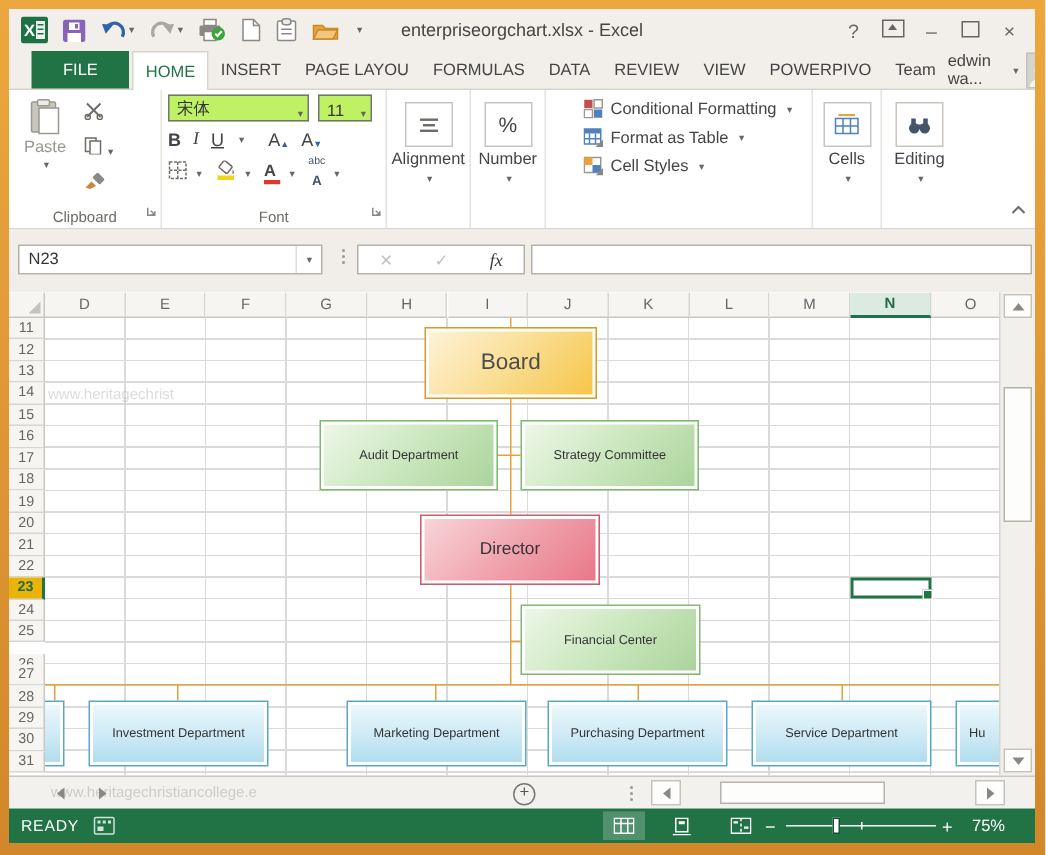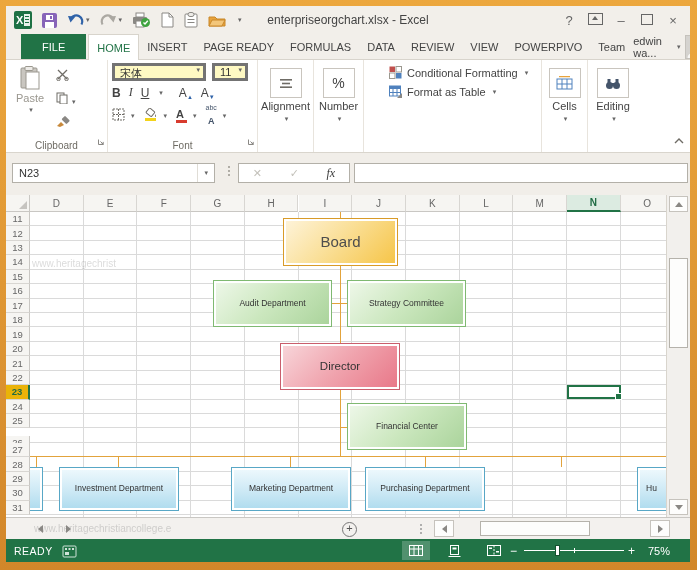--- a/index.html
+++ b/index.html
@@ -34,21 +34,21 @@
   .launcher{position:absolute;right:2px;bottom:2px;}
   .bigbtn{display:flex;flex-direction:column;align-items:center;justify-content:flex-start;gap:3px;padding-top:5px;}
   .bigbtn .blabel{font-size:11px;color:#444;line-height:11px;}
   .boxicon{width:30px;height:28px;border:1px solid #C9C5BE;background:#fff;display:flex;align-items:center;justify-content:center;font-size:14px;color:#444;}
   .g-clip{display:flex;gap:6px;}
   .pastebtn{display:flex;flex-direction:column;align-items:center;width:40px;gap:2px;padding-top:3px;}
   .pastebtn .blabel{font-size:11px;color:#9A978F;}
   .clipcol{display:flex;flex-direction:column;gap:5px;padding-top:4px;}
   .fontgrp{display:flex;flex-direction:column;gap:4px;}
   .frow{display:flex;align-items:center;gap:6px;}
-  .selbox{height:18px;border:3px solid #737373;background:#fef9c3;display:flex;align-items:flex-start;font-size:11px;color:#333;padding:0 3px 0 5px;box-sizing:border-box;}
+  .selbox{height:18px;border:1px solid #737373;background:#bef264;display:flex;align-items:flex-end;font-size:11px;color:#333;padding:0 3px 0 5px;box-sizing:border-box;}
   .selbox .dd{margin-left:auto;}
   .fbtn{font-size:12px;color:#444;display:flex;align-items:flex-end;}
   .b{font-weight:bold;}
   .i{font-style:italic;font-family:"Liberation Serif",serif;}
   .u{text-decoration:underline;}
   .styrow{display:flex;align-items:center;gap:5px;font-size:11px;color:#444;height:19px;margin-left:17px;}
   .chev{margin-left:auto;align-self:flex-end;padding:0 6px 4px 6px;}
 
   
   .fbar{position:absolute;left:0;top:147px;width:100%;height:42px;background:#F1EEE9;}
@@ -201,21 +201,21 @@
       <span class="wbtn"><span class="maxbox"></span></span>
       <span class="wbtn">×</span>
     </div>
   </div>
 
   <div class="tabrow">
     <div id="rtabs" style="display:flex;align-items:stretch;margin-left:15px;">
           <div class="rtab file">FILE</div>
           <div class="rtab active">HOME</div>
           <div class="rtab">INSERT</div>
-          <div class="rtab">PAGE READY</div>
+          <div class="rtab">PAGE LAYOU</div>
           <div class="rtab">FORMULAS</div>
           <div class="rtab">DATA</div>
           <div class="rtab">REVIEW</div>
           <div class="rtab">VIEW</div>
           <div class="rtab">POWERPIVO</div>
           <div class="rtab">Team</div>
         </div>
     <div class="userchunk">
       <span>edwin wa...</span>
       <span class="dd">▾</span>
@@ -342,20 +342,30 @@
             <span class="dd">▾</span>
       </div>
       <div class="styrow">
         <svg width="13" height="13">
               <rect x="0.5" y="1" width="11" height="10" fill="#fff" stroke="#4F81BD"></rect>
               <rect x="0.5" y="1" width="11" height="3" fill="#4F81BD"></rect>
               <path d="M4 4 V11 M8 4 V11 M0.5 7.5 H11.5" stroke="#4F81BD"></path>
               <polygon points="8,13 13,8 13,13" fill="#8A8884"></polygon>
             </svg>
         <span>Format as Table</span>
+            <span class="dd">▾</span>
+      </div>
+      <div class="styrow">
+        <svg width="13" height="13">
+              <rect x="0.5" y="1" width="11" height="10" fill="#fff" stroke="#9B988F"></rect>
+              <rect x="0.5" y="1" width="5.5" height="5" fill="#E8A33C"></rect>
+              <rect x="6" y="6" width="5.5" height="5" fill="#4F81BD"></rect>
+              <polygon points="8,13 13,8 13,13" fill="#8A8884"></polygon>
+            </svg>
+        <span>Cell Styles</span>
             <span class="dd">▾</span>
       </div>
     </div>
 
     <div class="rgroup" style="width:46px;">
       <div class="bigbtn">
         <span class="boxicon">
               <svg width="17" height="14">
                 <rect x="1" y="3" width="15" height="10" fill="#fff" stroke="#4F81BD"></rect>
                 <path d="M1 8 H16 M6 3 V13 M11 3 V13" stroke="#4F81BD"></path>
@@ -440,20 +450,21 @@
       <div class="sel"></div>
     <div class="node gold big" style="left: 253px; top: 6px; width: 115px; height: 48px;">Board</div>
           <div class="node green " style="left: 183px; top: 68px; width: 119px; height: 47px;">Audit Department</div>
           <div class="node green " style="left: 317px; top: 68px; width: 119px; height: 47px;">Strategy Committee</div>
           <div class="node red mid" style="left: 250px; top: 131px; width: 120px; height: 47px;">Director</div>
           <div class="node green " style="left: 317px; top: 191px; width: 120px; height: 47px;">Financial Center</div>
           <div class="node blue " style="left: -107px; top: 255px; width: 120px; height: 44px;"></div>
           <div class="node blue " style="left: 29px; top: 255px; width: 120px; height: 44px;">Investment Department</div>
           <div class="node blue " style="left: 201px; top: 255px; width: 120px; height: 44px;">Marketing Department</div>
           <div class="node blue " style="left: 335px; top: 255px; width: 120px; height: 44px;">Purchasing Department</div>
+          <div class="node blue " style="left: 471px; top: 255px; width: 120px; height: 44px;">Service Department</div>
           <div class="node blue clipL" style="left: 607px; top: 255px; width: 120px; height: 44px;">Hu</div>
         </div>
   <div class="rowh" style="top: 17px; height: 14.43px;">11</div>
         <div class="rowh" style="top: 31.43px; height: 14.43px;">12</div>
         <div class="rowh" style="top: 45.86px; height: 14.43px;">13</div>
         <div class="rowh" style="top: 60.29px; height: 14.43px;">14</div>
         <div class="rowh" style="top: 74.72px; height: 14.43px;">15</div>
         <div class="rowh" style="top: 89.15px; height: 14.43px;">16</div>
         <div class="rowh" style="top: 103.58px; height: 14.43px;">17</div>
         <div class="rowh" style="top: 118.01px; height: 14.43px;">18</div>

